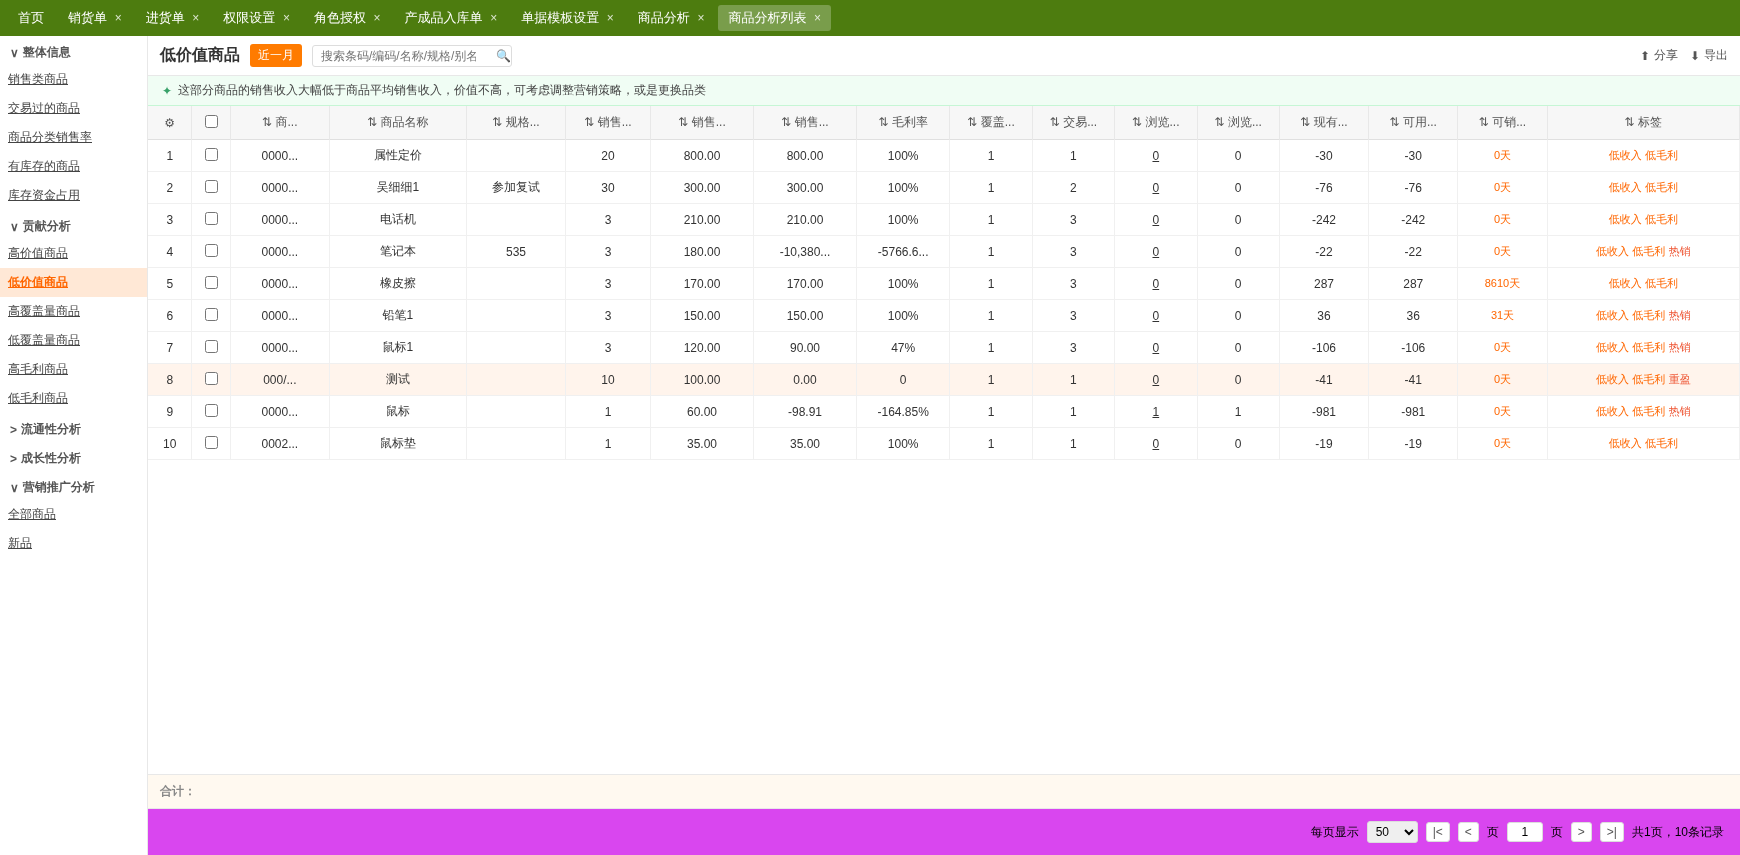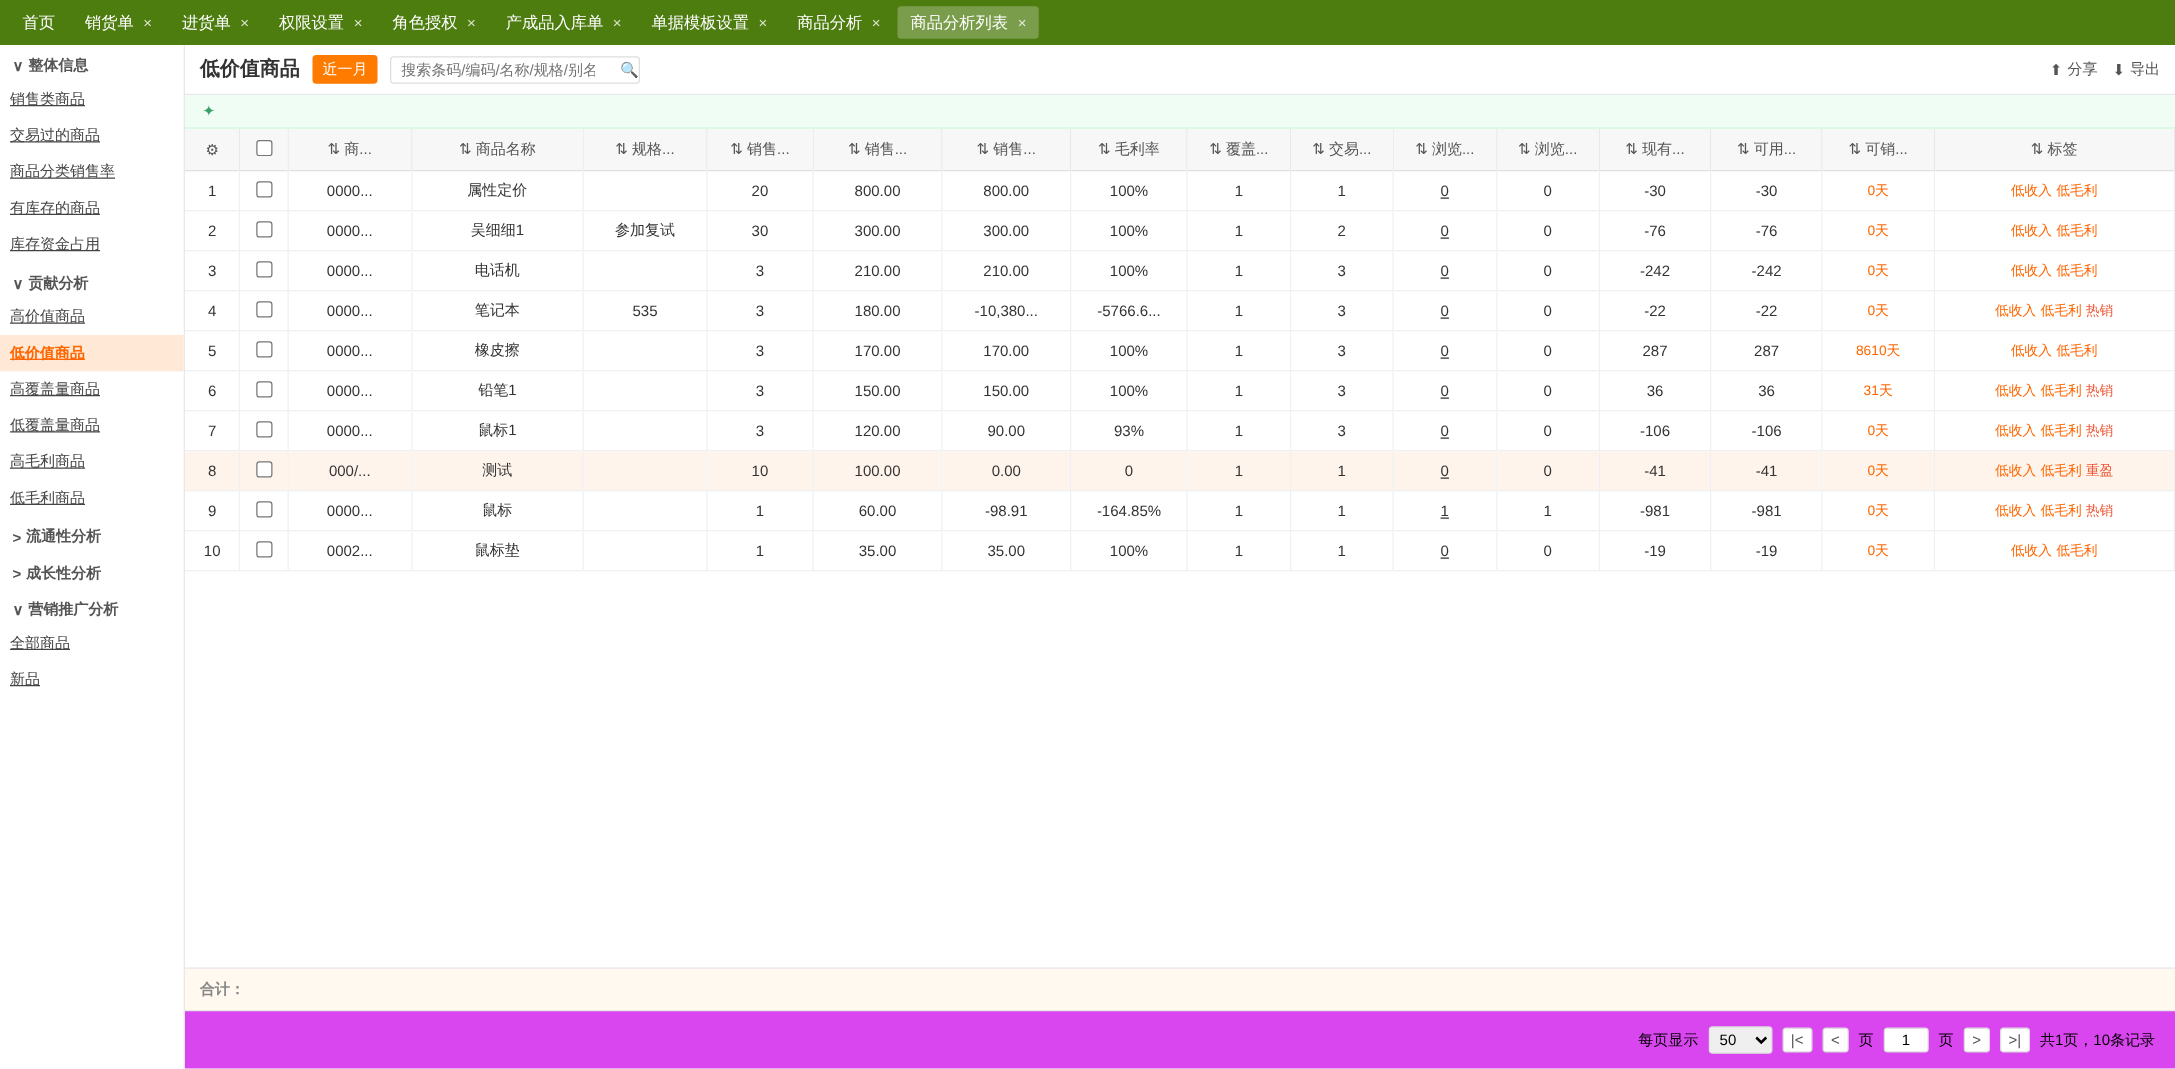--- a/index.html
+++ b/index.html
@@ -324,20 +324,21 @@
           </div>
           <div class="header-action-btn">
             <span>⬇</span>
             <span>导出</span>
           </div>
         </div>
       </div>
 
       <div class="info-banner">
         <span class="info-icon">✦</span>
+        <span>这部分商品的销售收入大幅低于商品平均销售收入，价值不高，可考虑调整营销策略，或是更换品类</span>
       </div>
 
       <div class="table-wrapper">
         <table>
           <thead>
             <tr>
               <th class="col-settings">⚙</th>
               <th class="col-check"><input type="checkbox" style=""></th>
               <th class="col-code"><span>⇅</span> 商...</th>
               <th class="col-name"><span>⇅</span> 商品名称</th>
@@ -473,21 +474,21 @@
     </tr>
               <tr>
       <td class="col-num">7</td>
       <td class="col-check checkbox-cell"><input type="checkbox" style=""></td>
       <td class="col-code">0000...</td>
       <td class="col-name">鼠标1</td>
       <td class="col-spec"></td>
       <td class="col-sales-qty">3</td>
       <td class="col-sales-amt">120.00</td>
       <td class="col-sales-avg">90.00</td>
-      <td class="col-profit-rate">93%</td>
+      <td class="col-profit-rate">47%</td>
       <td class="col-coverage">1</td>
       <td class="col-trade">3</td>
       <td class="col-browse1"><span class="underline">0</span></td>
       <td class="col-browse2">0</td>
       <td class="col-current">-106</td>
       <td class="col-avail">-106</td>
       <td class="col-sellable"><span class="tag-orange">0天</span></td>
       <td class="col-tags"><span class="tag-orange">低收入</span> <span class="tag-orange">低毛利</span> <span class="tag-red">热销</span></td>
     </tr>
               <tr class="highlighted">

